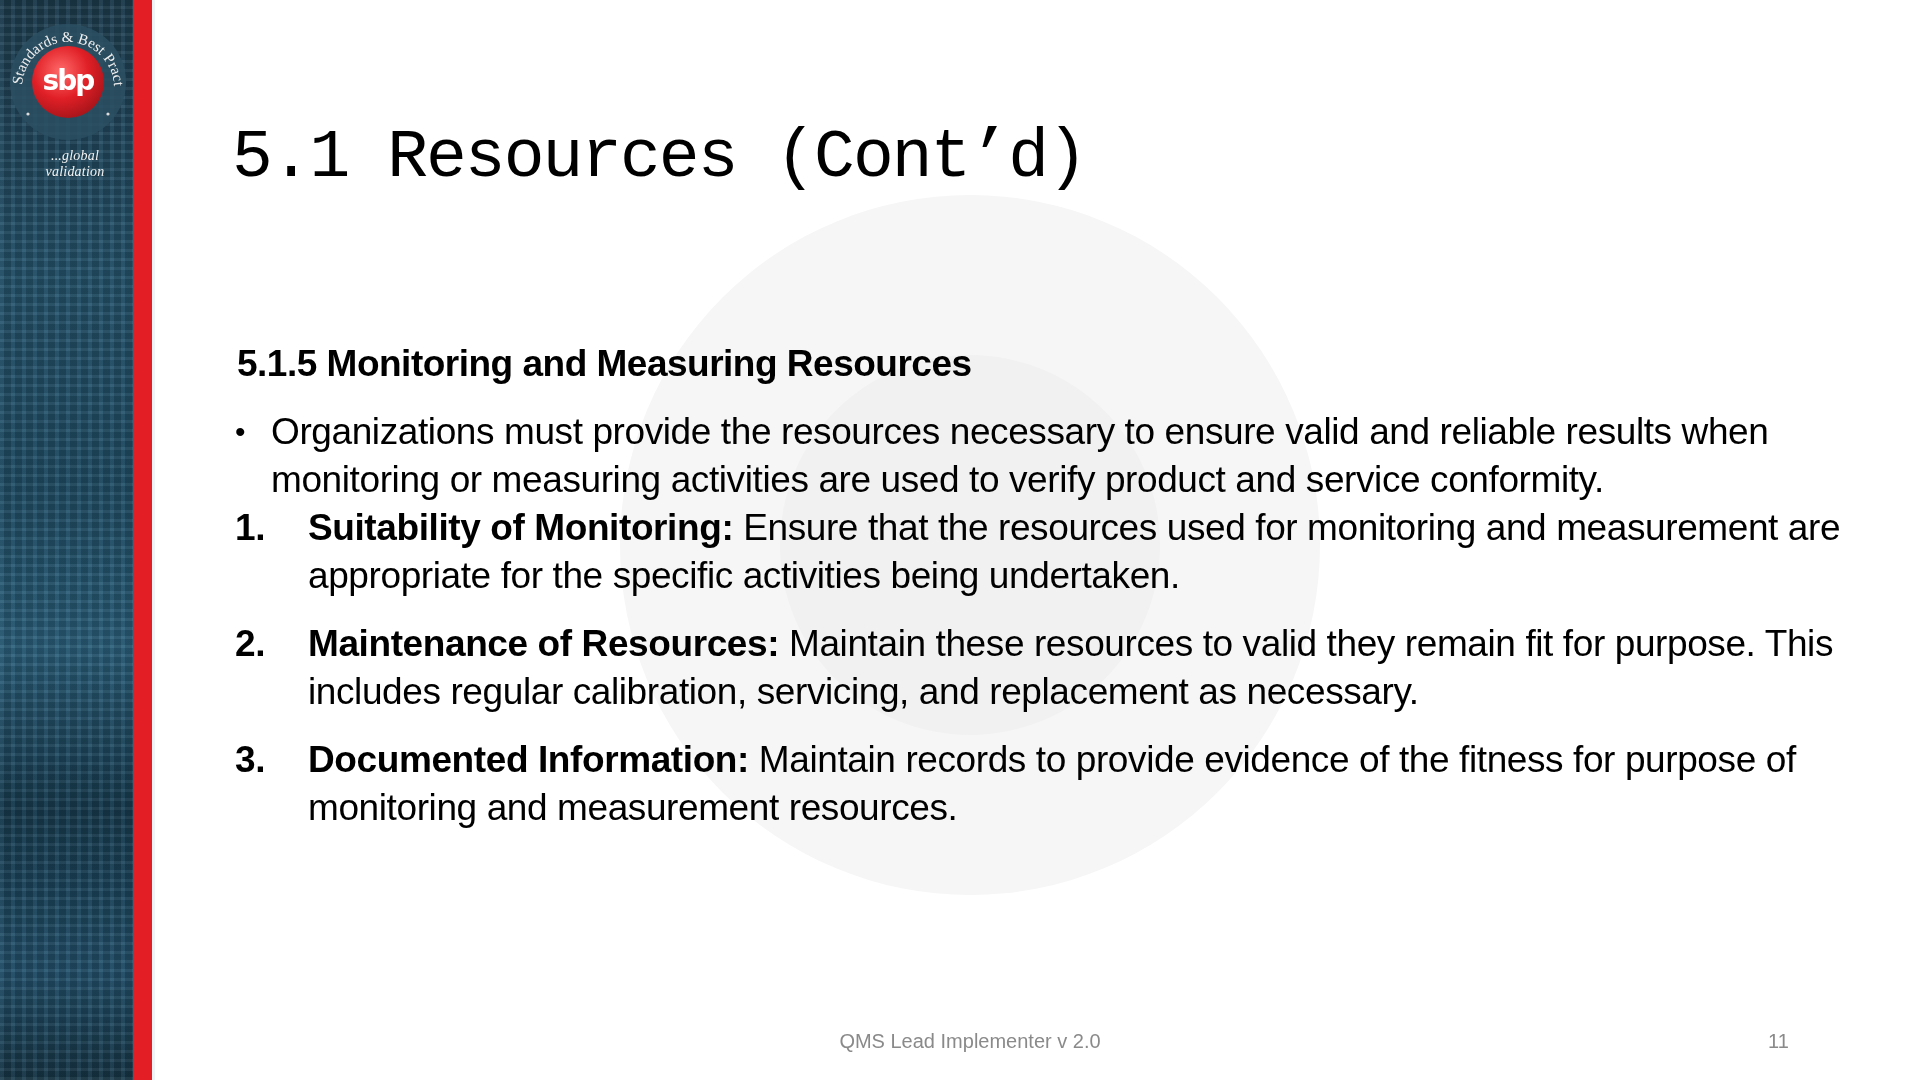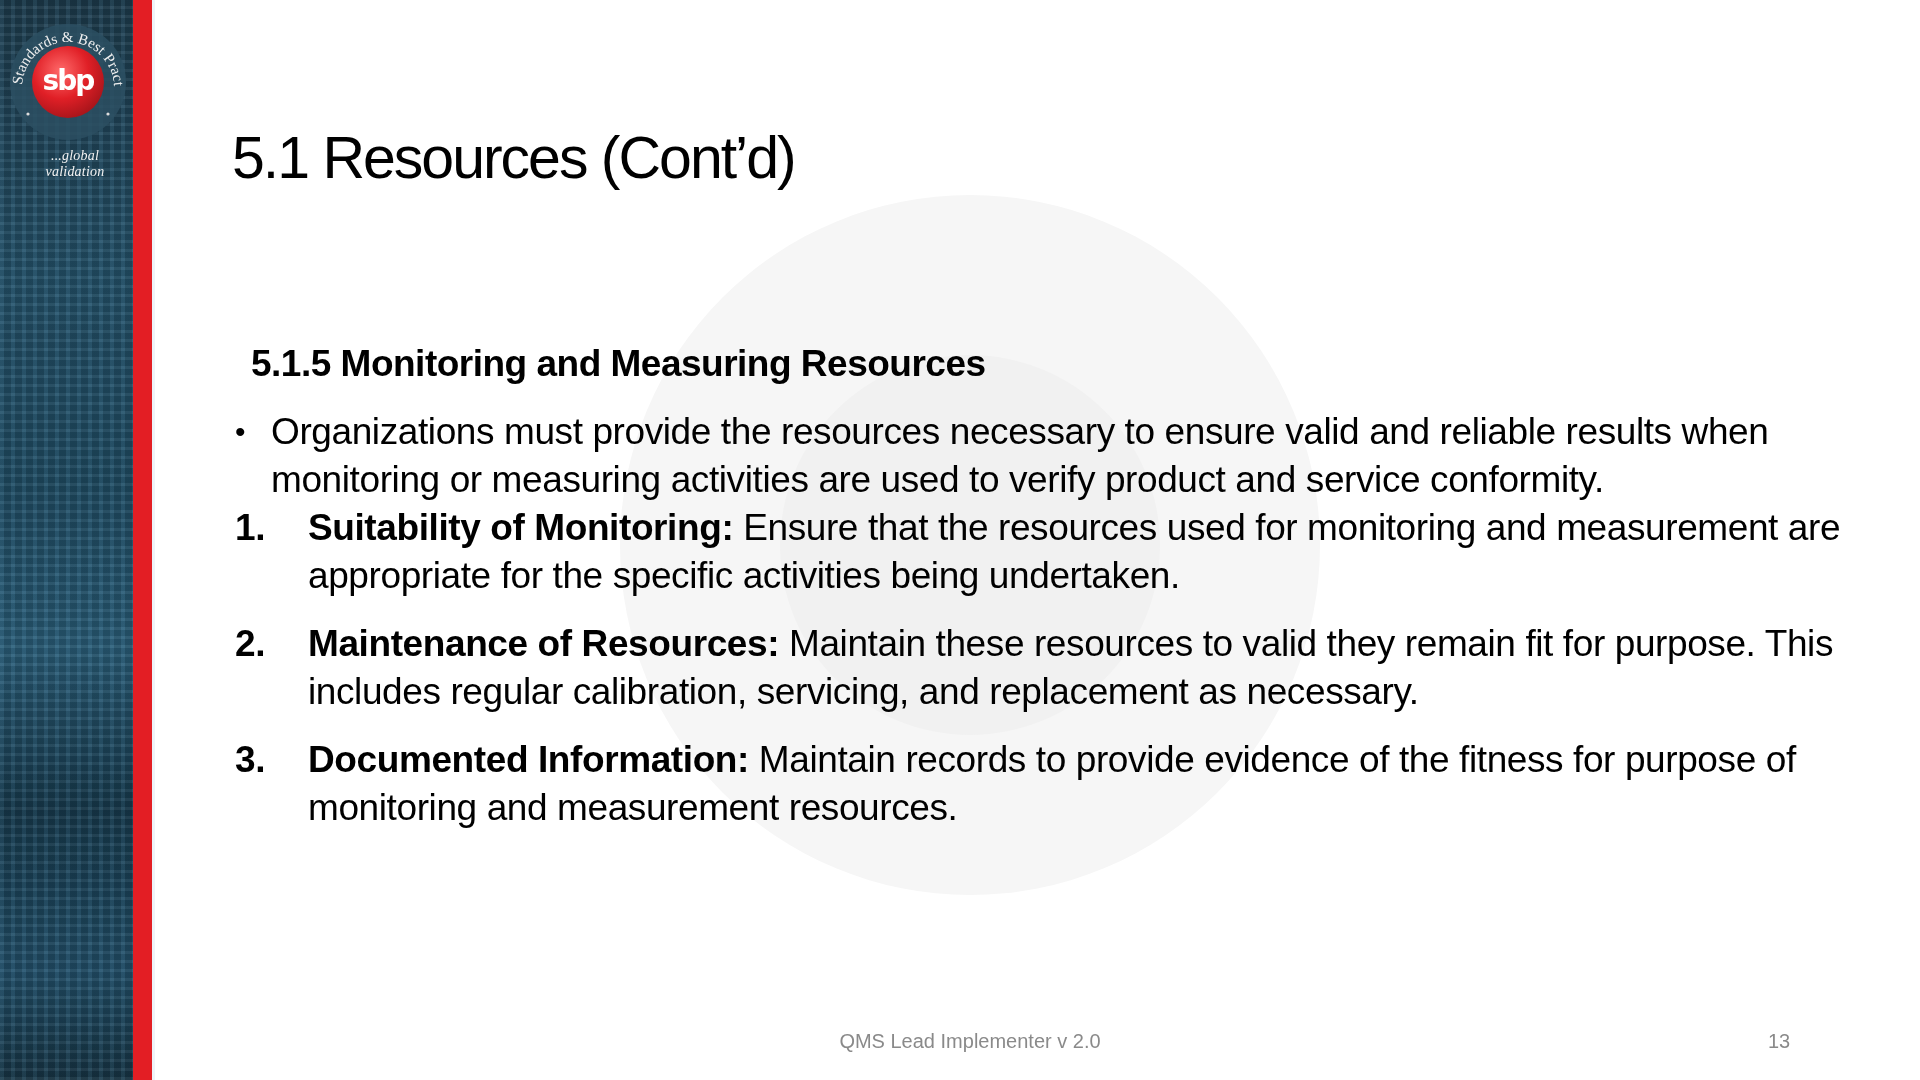--- a/index.html
+++ b/index.html
@@ -35,26 +35,27 @@
   .watermark {
     position: absolute; left: 620px; top: 195px; width: 700px; height: 700px;
     border-radius: 50%; background: #f6f6f6;
   }
   .watermark-inner {
     position: absolute; left: 160px; top: 160px; width: 380px; height: 380px;
     border-radius: 50%; background: #f1f1f1;
   }
   .title {
     position: absolute; left: 232px; top: 108px;
-    font-size: 59px; line-height: 100px; font-weight: 400; letter-spacing: -2px;
+    font-size: 68px; line-height: 100px; font-weight: 400; letter-spacing: -2px;
     white-space: nowrap;
+    font-family: Liberation Mono, monospace;
   }
   .content { position: absolute; left: 235px; top: 340px; width: 1620px; }
   .section-heading {
-    font-size: 37px; font-weight: 700; line-height: 48px; margin: 0 0 20px 16px;
+    font-size: 37px; font-weight: 700; line-height: 48px; margin: 0 0 20px 2px;
     letter-spacing: -0.5px;
   }
   .bullet { display: flex; font-size: 37px; line-height: 48px; letter-spacing: -0.4px; }
   .bullet-dot { width: 36px; flex: none; font-size: 30px; }
   .key-req {
     font-size: 37px; font-weight: 700; line-height: 48px; margin: 18px 0 20px 0;
     letter-spacing: -0.5px;
   }
   .num-item { display: flex; font-size: 37px; line-height: 48px; margin-bottom: 20px; letter-spacing: -0.4px; }
   .num { width: 73px; flex: none; font-weight: 700; }
@@ -119,13 +120,13 @@
     <span class="num-text"><span class="bold">Maintenance of Resources:</span><span> Maintain these resources to valid they remain fit for purpose. This includes regular calibration, servicing, and replacement as necessary.</span></span>
   </div>
 
   <div class="num-item">
     <span class="num">3.</span>
     <span class="num-text"><span class="bold">Documented Information:</span><span> Maintain records to provide evidence of the fitness for purpose of monitoring and measurement resources.</span></span>
   </div>
 </div>
 
 <div class="footer-center">QMS Lead Implementer v 2.0</div>
-<div class="footer-page">13</div>
+<div class="footer-page">11</div>
 
 </body></html>

